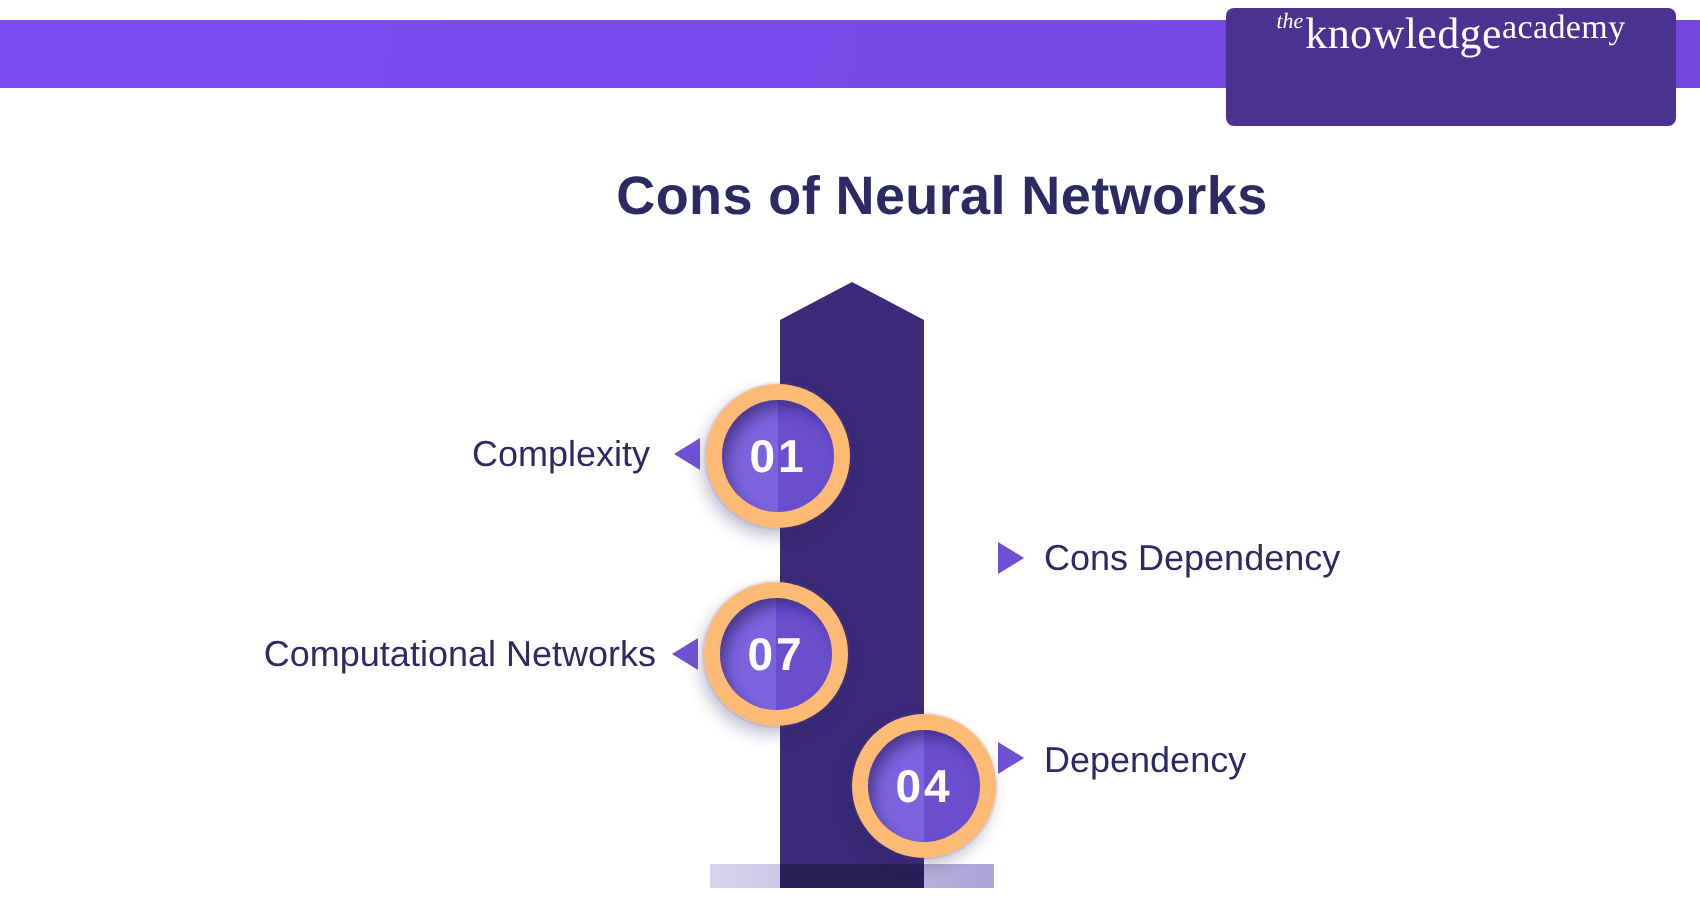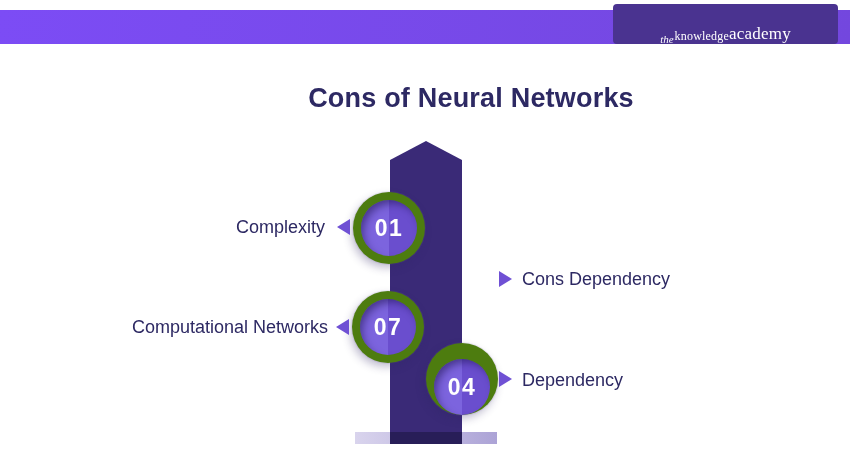--- a/index.html
+++ b/index.html
@@ -6,27 +6,27 @@
   .stage{
     position:relative;width:850px;height:450px;background:#ffffff;
     overflow:hidden;font-family:"Liberation Sans",sans-serif;
   }
   
   .header-bar{
     position:absolute;left:0;top:10px;width:850px;height:34px;
     background:linear-gradient(100deg,var(--header-bar,#7C4CF5) 0%,#7347DE 100%);
   }
   .logo-box{
-    position:absolute;left:613px;top:4px;width:225px;height:40px;
+    position:absolute;left:613px;top:4px;width:225px;height:59px;
     background:var(--logo-box,#4A3390);border-radius:4px;
-    display:flex;align-items:flex-end;justify-content:center;
+    display:flex;align-items:flex-start;justify-content:center;
     color:#ffffff;font-family:"Liberation Serif",serif;
   }
   .logo-the{font-style:italic;font-size:11px;margin-right:1px;position:relative;top:1px;}
-  .logo-knowledge{font-size:12px;font-weight:400;letter-spacing:.2px;}
+  .logo-knowledge{font-size:22px;font-weight:400;letter-spacing:.2px;}
   .logo-academy{font-size:17px;font-weight:400;letter-spacing:.2px;}
   
   .title{
     position:absolute;left:0;top:83px;width:850px;margin:0;
     text-align:center;font-size:27px;font-weight:800;letter-spacing:.2px;
     color:var(--title-text,#2D2963);
     padding-left:46px;
   }
   
   .tower{
@@ -40,35 +40,35 @@
     background:linear-gradient(90deg,#D9D4ED 0%,#C3BCE2 50%,#ACA3D6 100%);
     z-index:2;
   }
   .tower-overlap{
     position:absolute;left:390px;top:432px;width:72px;height:12px;
     background:#281E58;z-index:3;
   }
   
   .badge{
     position:absolute;width:72px;height:72px;border-radius:50%;
-    background:#4d7c0f;z-index:4;
+    background:#fdba74;z-index:4;
     box-shadow:-2px 4px 8px rgba(48,38,100,.30),0 0 0 1px rgba(120,110,170,.12);
     display:flex;align-items:center;justify-content:center;
   }
   .badge-inner{
     width:56px;height:56px;border-radius:50%;
     background:linear-gradient(90deg,var(--circle-light,#7C64DE) 0 50%,var(--circle-dark,#6A4ECE) 50% 100%);
     box-shadow:inset 4px 5px 8px -2px rgba(24,12,70,.55);
     display:flex;align-items:center;justify-content:center;
   }
   .badge-num{color:#ffffff;font-size:23px;font-weight:700;letter-spacing:1.5px;}
   .b1{left:353px;top:192px;}
   .b2{left:426px;top:243px;}
   .b3{left:352px;top:291px;}
-  .b4{left:426px;top:343px;align-items:flex-end;}
+  .b4{left:426px;top:357px;}
   
   .arrow{position:absolute;width:0;height:0;z-index:5;
     border-top:8px solid transparent;border-bottom:8px solid transparent;}
   .arrow-left{border-right:13px solid var(--arrow,#6F50D4);}
   .arrow-right{border-left:13px solid var(--arrow,#6F50D4);}
   .a1{left:337px;top:219px;}
   .a2{left:499px;top:271px;}
   .a3{left:336px;top:319px;}
   .a4{left:499px;top:371px;}
   

